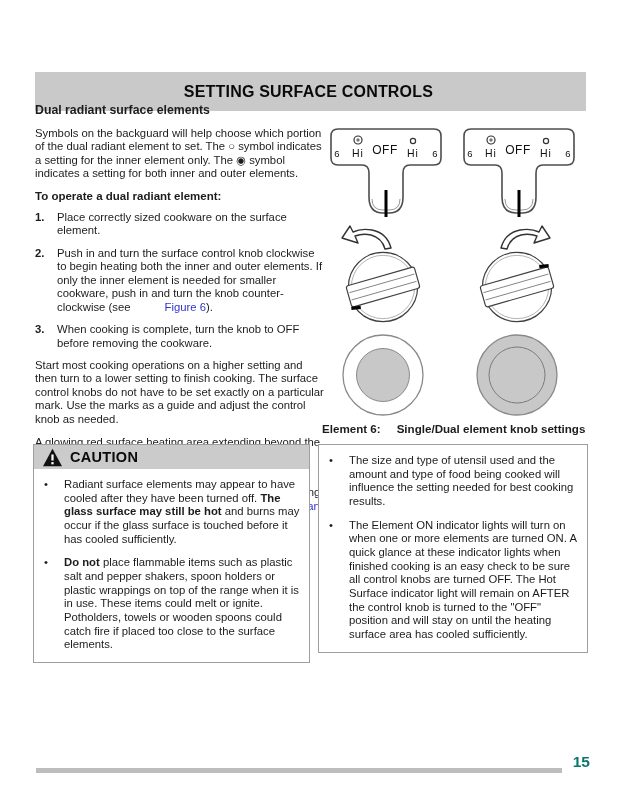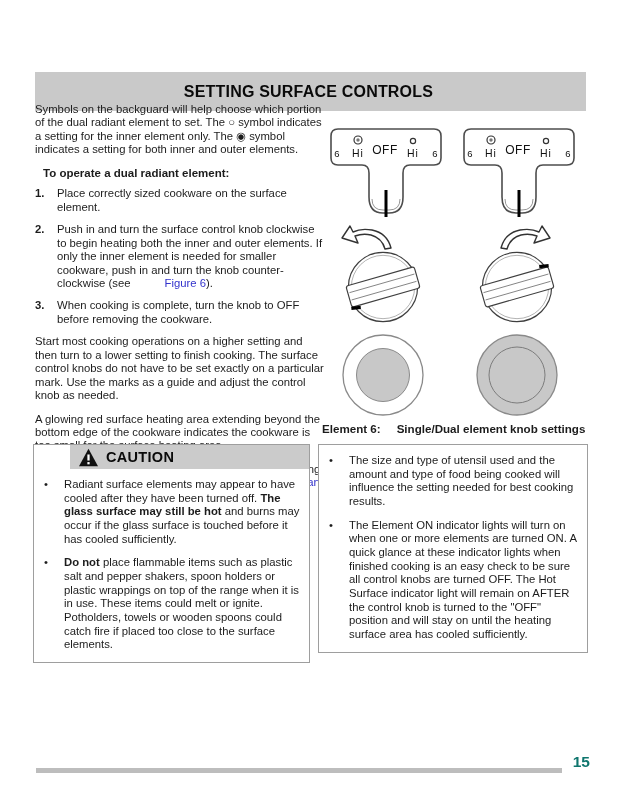--- a/index.html
+++ b/index.html
@@ -8,21 +8,21 @@
 
   
   .title-bar{position:absolute;left:35px;top:72px;width:551px;height:39px;background:#c9c9c9;
              display:flex;align-items:center;justify-content:center;}
   .title-bar span{font-size:16px;font-weight:bold;letter-spacing:.2px;padding-right:4px;color:#0a0a0a;}
 
   
   .left-col{position:absolute;left:35px;top:103px;width:290px;font-size:11.3px;line-height:1.19;}
   .h-bold{font-size:12.3px;font-weight:bold;margin:0 0 9px 0;}
   .left-col p{margin:0 0 10px 0;}
-  .h-bold2{font-weight:bold;font-size:11.5px;margin:2px 0 7px 8px;}
+  .h-bold2{font-weight:bold;font-size:11.5px;margin:2px 0 7px 0;}
   .step{display:flex;margin:0 0 9px 0;}
   .step-num{font-weight:bold;width:22px;flex:0 0 22px;}
   .step-text{flex:1;}
   a.doclink{color:#3333cc;text-decoration:none;cursor:pointer;padding-left:31px;}
 
   
   .fig{position:absolute;left:0;top:0;width:620px;height:802px;pointer-events:none;}
   .fig svg{position:absolute;}
   .panel .outline{fill:#fff;stroke:#4d4d4d;stroke-width:1.6;}
   .panel .inner-arc{fill:none;stroke:#8a8a8a;stroke-width:.9;}
@@ -43,21 +43,21 @@
   .ringset .outer-g{fill:#c8c8c8;stroke:#8a8a8a;stroke-width:1.3;}
   .ringset .inner-g{fill:#c8c8c8;stroke:#8a8a8a;stroke-width:1;}
   .ringset .inner-o{fill:none;stroke:#7c7c7c;stroke-width:1;}
   .fig-caption{position:absolute;left:322px;top:422px;font-size:11.6px;font-weight:bold;}
   .fig-caption .cap-label{margin-right:16px;}
 
   
   .box{position:absolute;border:1.5px solid #9e9e9e;background:#fff;}
   .caution-box{left:33px;top:444px;width:275px;}
   .note-box{left:318px;top:444px;width:268px;}
-  .box-head{height:24px;background:#cbcbcb;display:flex;align-items:center;gap:7px;padding-left:8px;margin-left:36px;}
+  .box-head{height:24px;background:#cbcbcb;display:flex;align-items:center;gap:7px;padding-left:8px;}
   .box-head span{font-size:14.5px;font-weight:bold;letter-spacing:.3px;color:#0a0a0a;}
   .box-body{padding:9px 8px 8px 6px;font-size:11.3px;line-height:1.21;}
   .bullet-row{display:flex;margin-bottom:10px;}
   .bullet-row:last-child{margin-bottom:2px;}
   .bl{flex:0 0 20px;width:20px;padding-left:4px;}
   .bt{flex:1;}
 
   
   .watermark{position:absolute;left:68px;top:374px;z-index:5;pointer-events:none;
              font-size:47px;font-weight:bold;letter-spacing:2px;white-space:nowrap;
@@ -72,20 +72,21 @@
 </head>
 <body>
 
 <div class="page">
 
   <div class="title-bar">
     <span>SETTING SURFACE CONTROLS</span>
   </div>
 
   <div class="left-col">
+    <div class="h-bold">Dual radiant surface elements</div>
 
     <p>Symbols on the backguard will help choose which portion of the dual radiant element to set. The ○ symbol indicates a setting for the inner element only. The ◉ symbol indicates a setting for both inner and outer elements.</p>
 
     <div class="h-bold2">To operate a dual radiant element:</div>
 
     <div class="step">
       <span class="step-num">1.</span>
       <span class="step-text">Place correctly sized cookware on the surface element.</span>
     </div>
     <div class="step">

